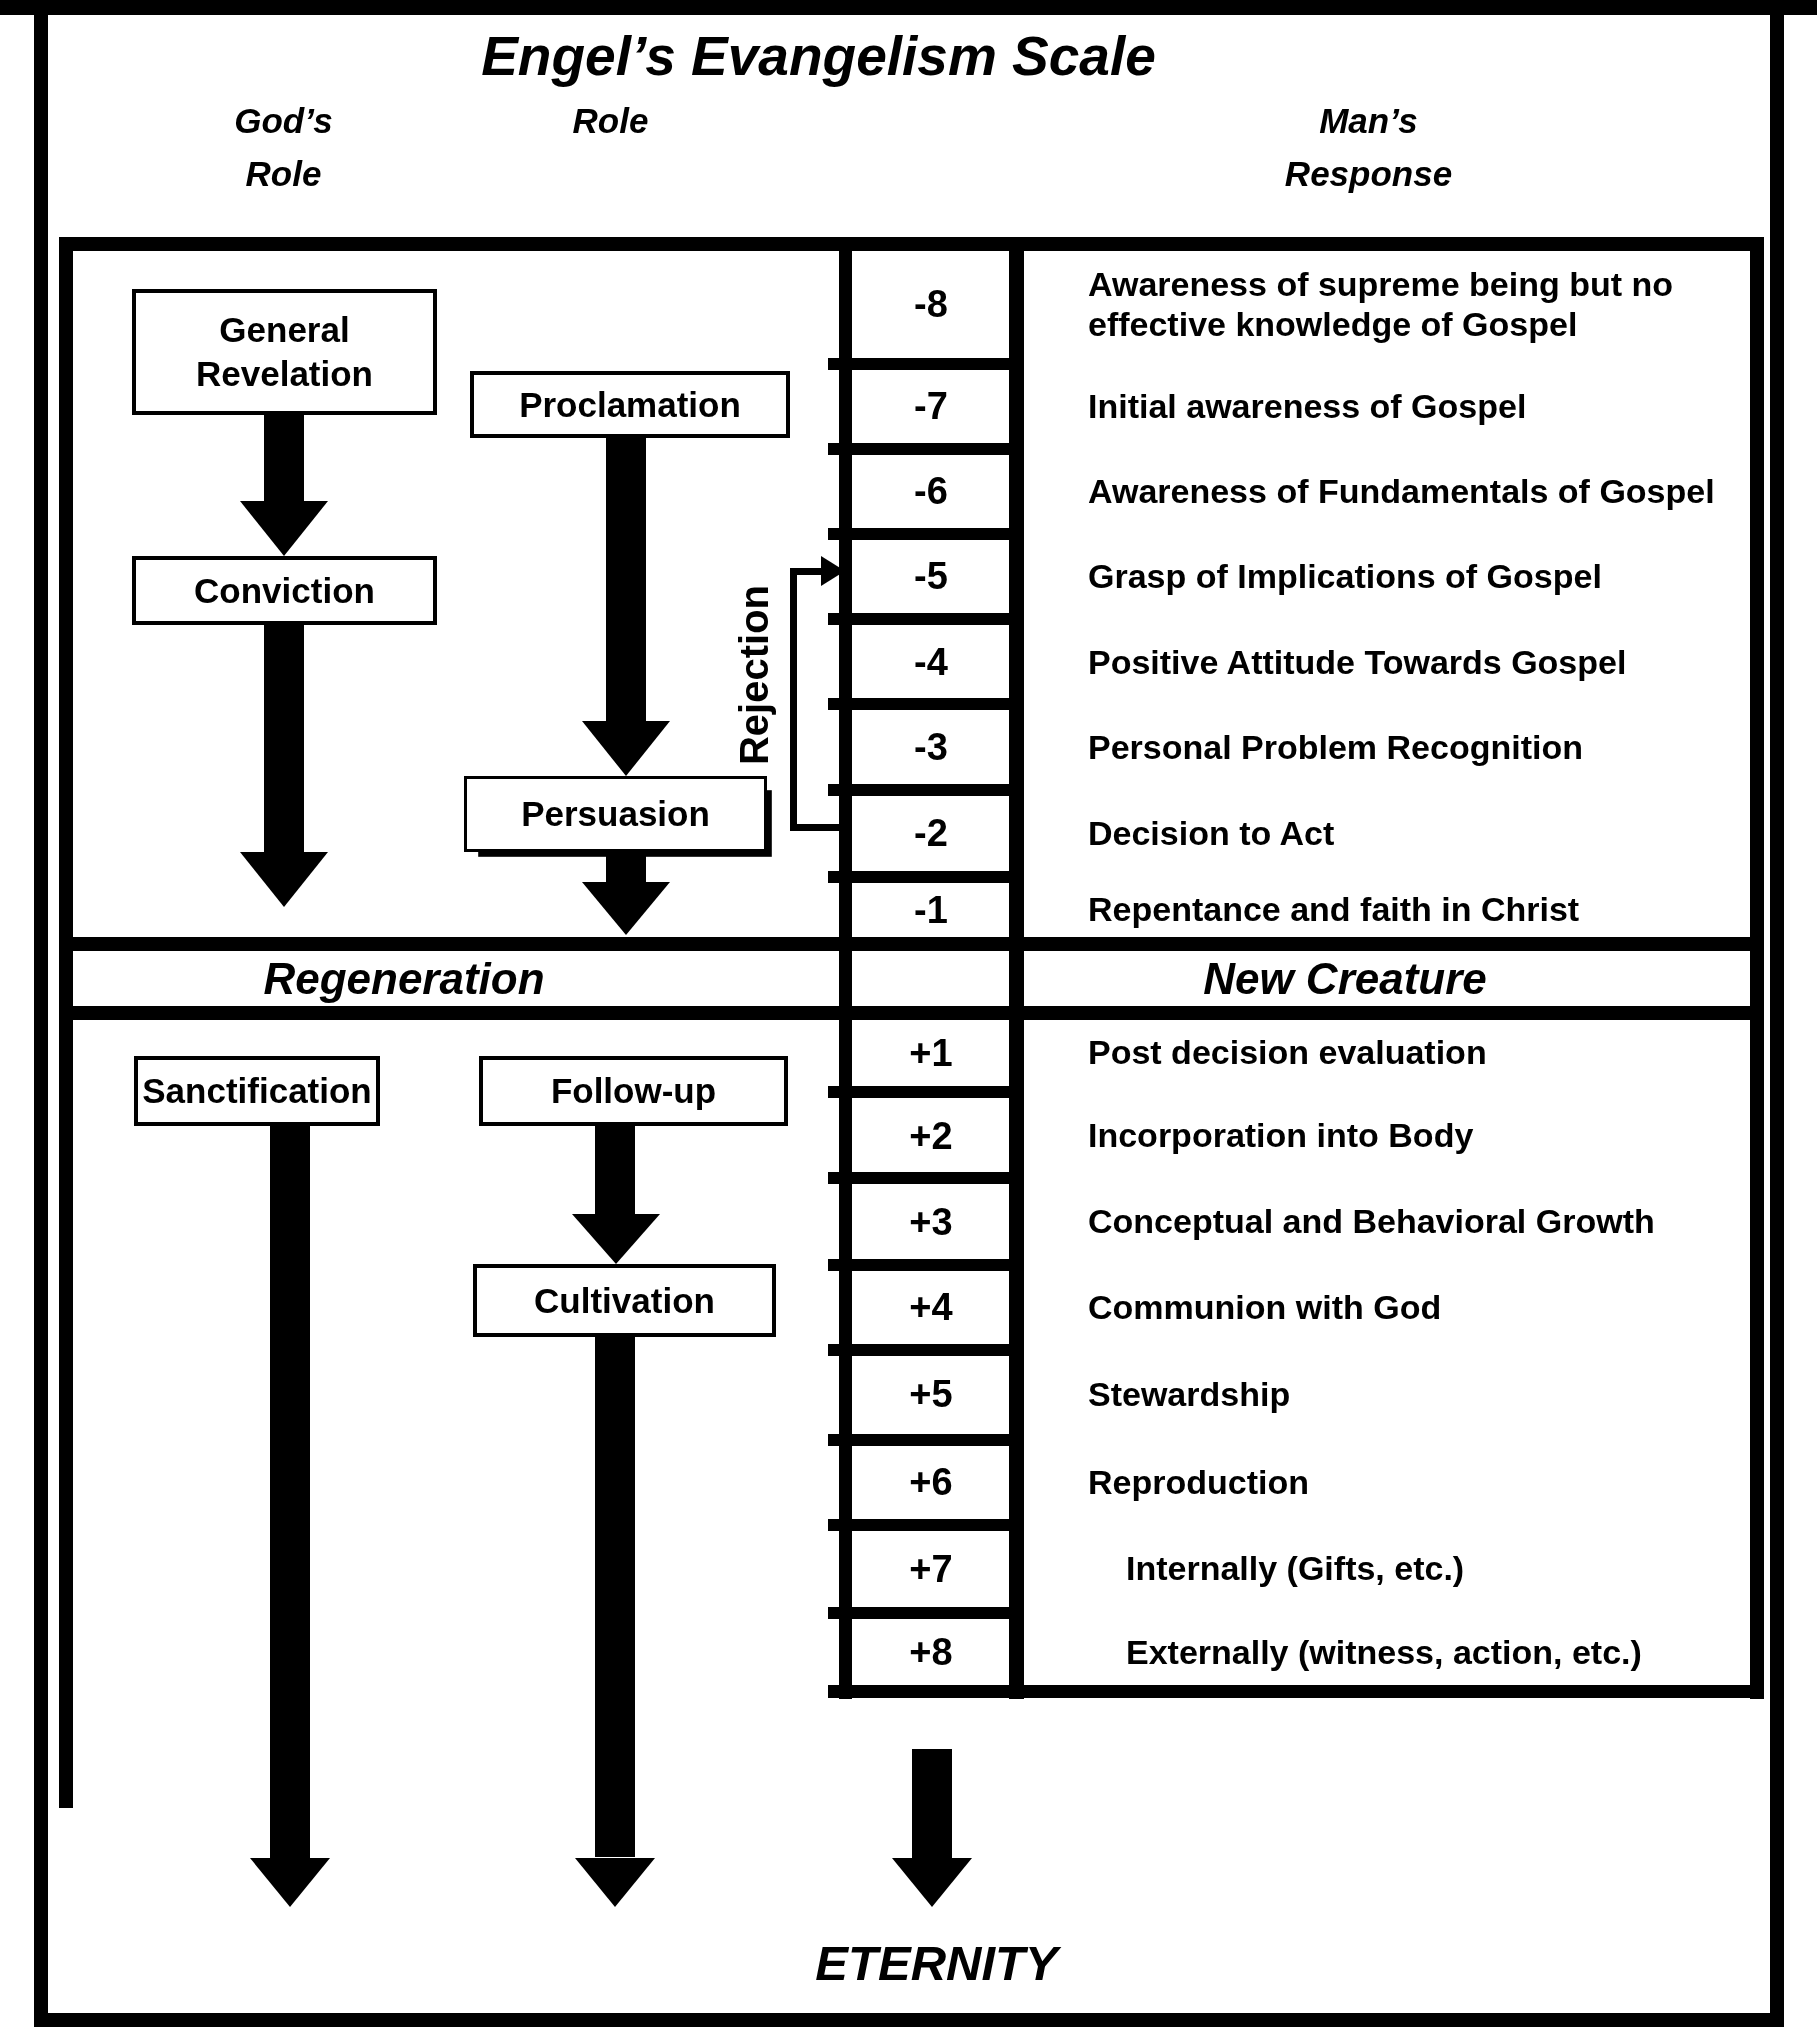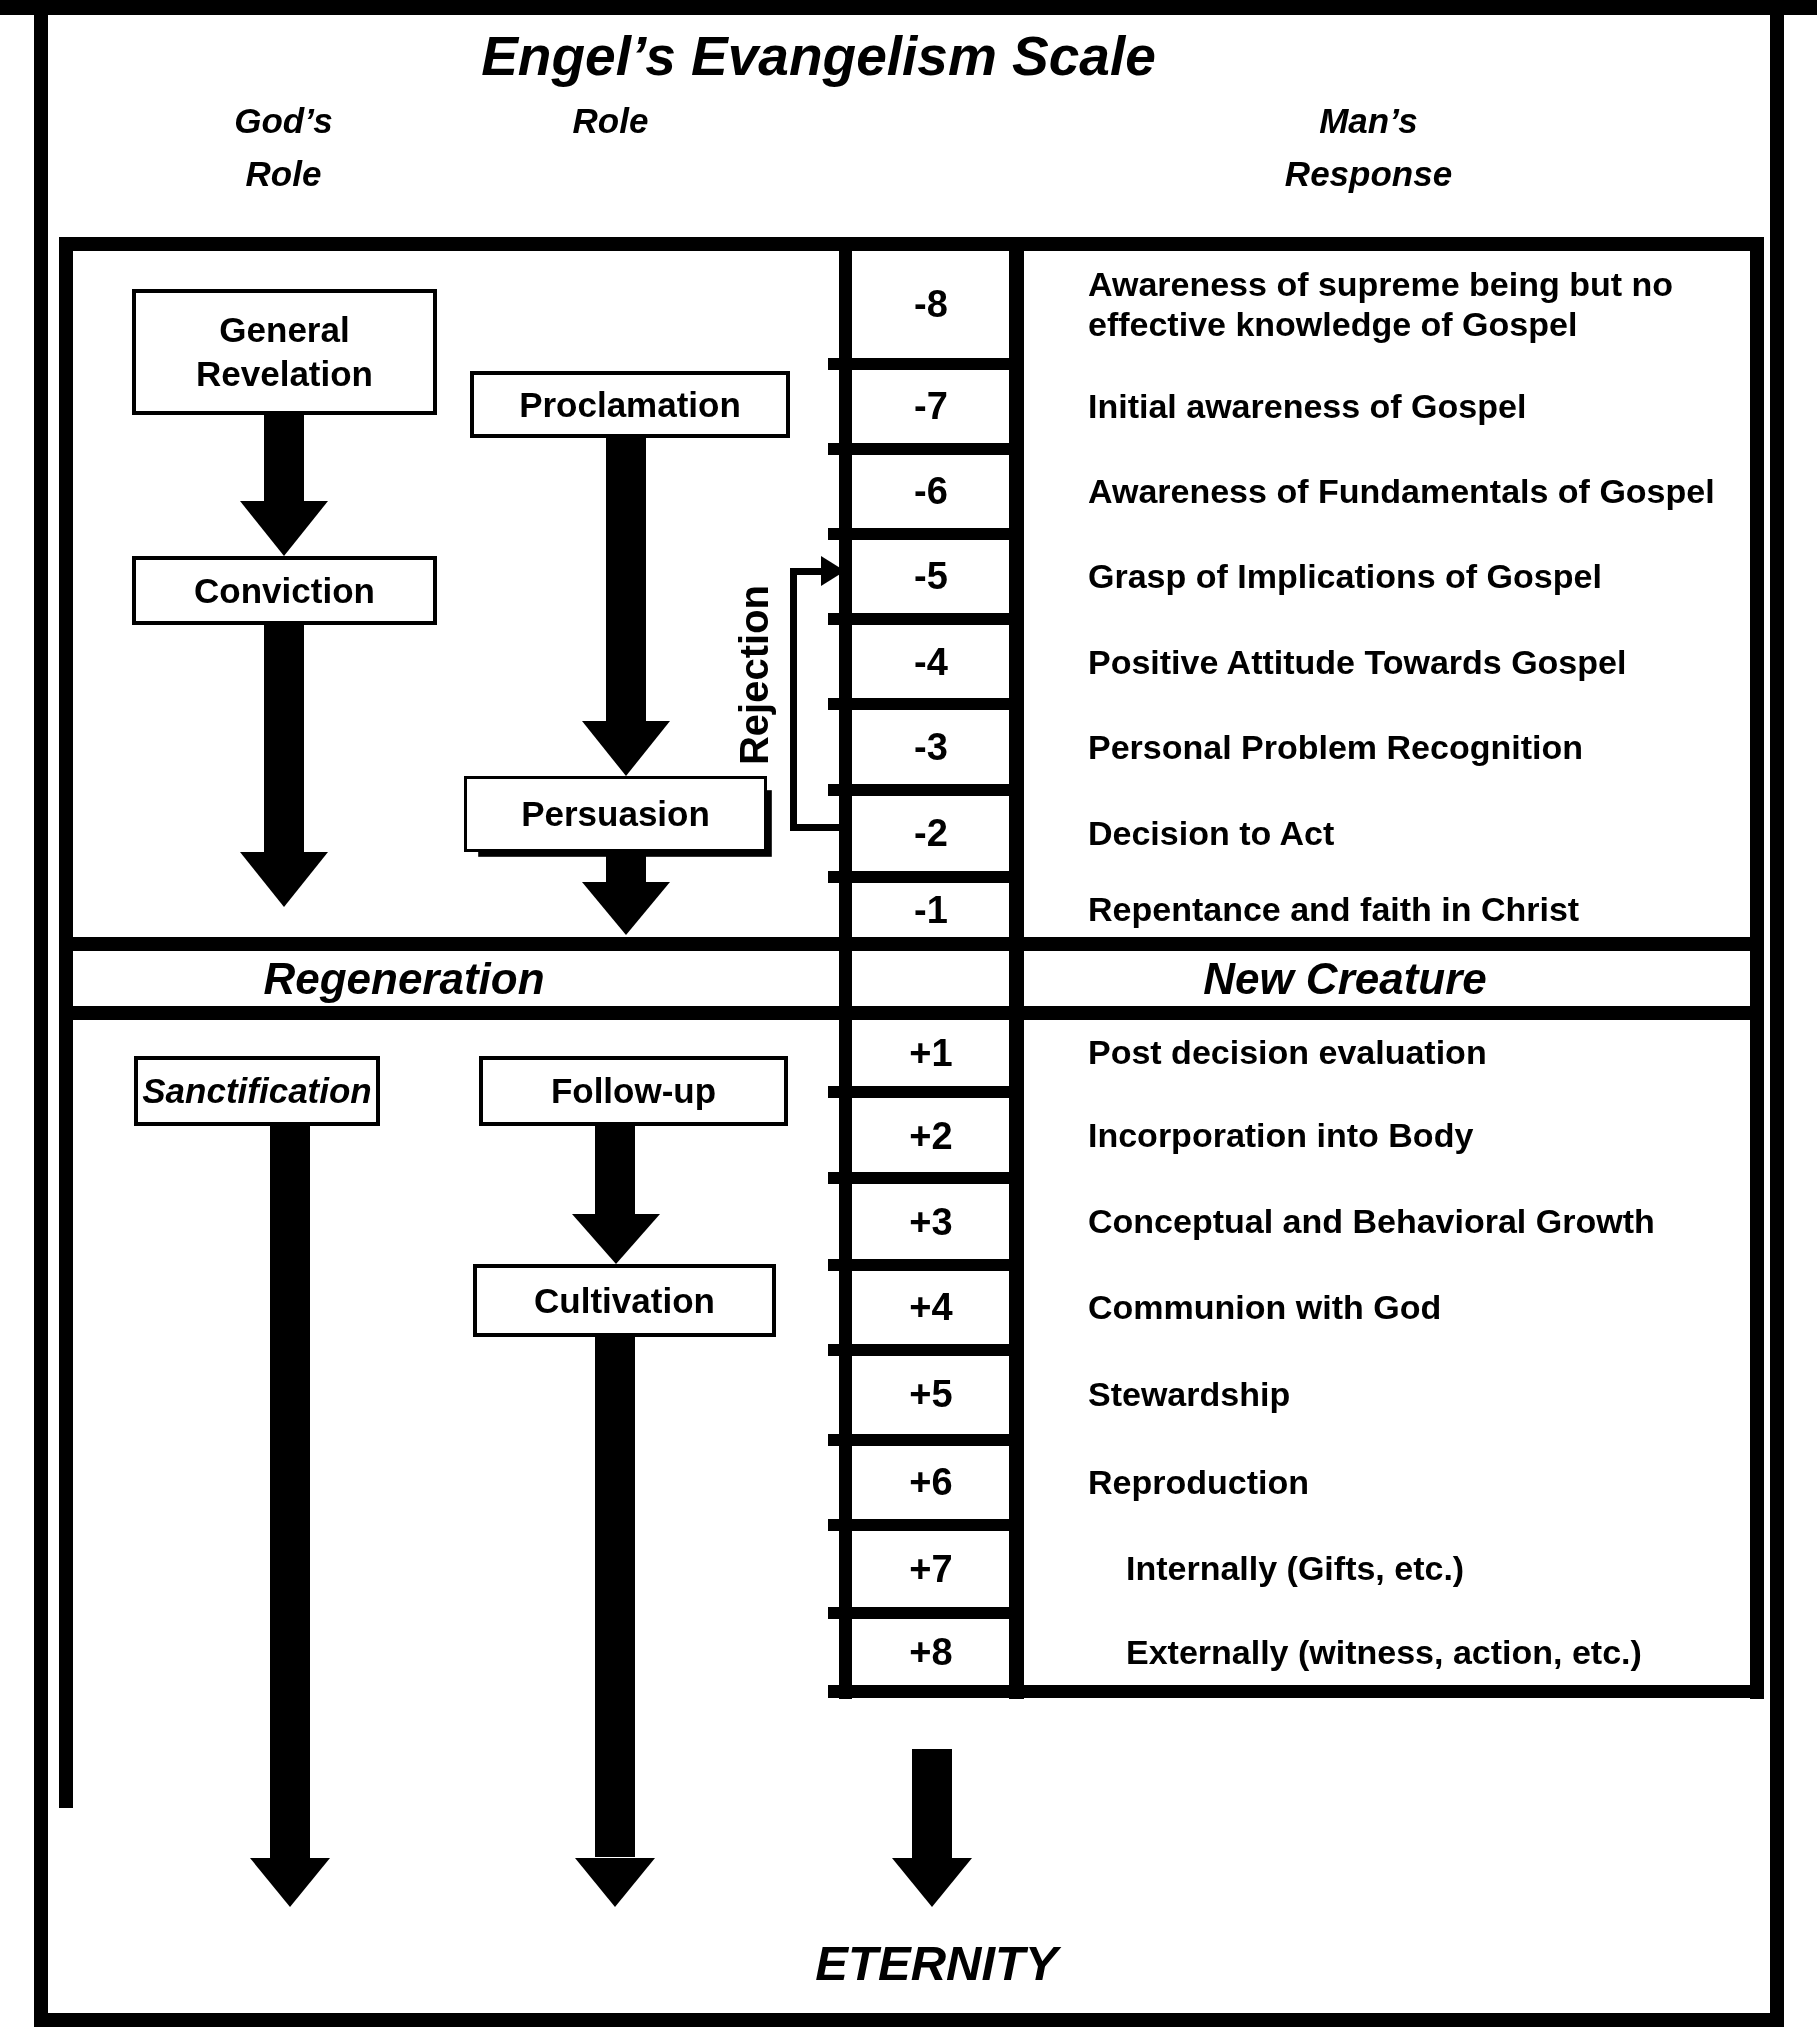--- a/index.html
+++ b/index.html
@@ -53,21 +53,21 @@
   #sep5{top:698px;} #sep6{top:784px;} #sep7{top:871px;}
   #sep8{top:1086px;} #sep9{top:1172px;} #sep10{top:1259px;} #sep11{top:1344px;}
   #sep12{top:1434px;} #sep13{top:1519px;} #sep14{top:1607px;}
 
   
   #bx-genrev{left:132px;top:289px;width:305px;height:126px;}
   #bx-conviction{left:132px;top:556px;width:305px;height:69px;}
   #bx-proclamation{left:470px;top:371px;width:320px;height:67px;}
   #bx-persuasion{left:464px;top:776px;width:303px;height:76px;border-width:3.8px;
                  box-shadow:9.5px 9.5px 0 -4.7px #000;}
-  #bx-sanctification{left:134px;top:1056px;width:246px;height:70px;font-style:italic;}
+  #bx-sanctification{left:134px;top:1056px;width:246px;height:70px;}
   #bx-followup{left:479px;top:1056px;width:309px;height:70px;}
   #bx-cultivation{left:473px;top:1264px;width:303px;height:73px;}
 
   
   #a1s{left:264px;top:415px;width:40px;height:86px;}
   #a2s{left:264px;top:625px;width:40px;height:227px;}
   #a3s{left:606px;top:438px;width:40px;height:283px;}
   #a4s{left:606px;top:852px;width:40px;height:30px;}
   #a5s{left:595px;top:1126px;width:40px;height:88px;}
   #a6s{left:270px;top:1126px;width:40px;height:732px;}

